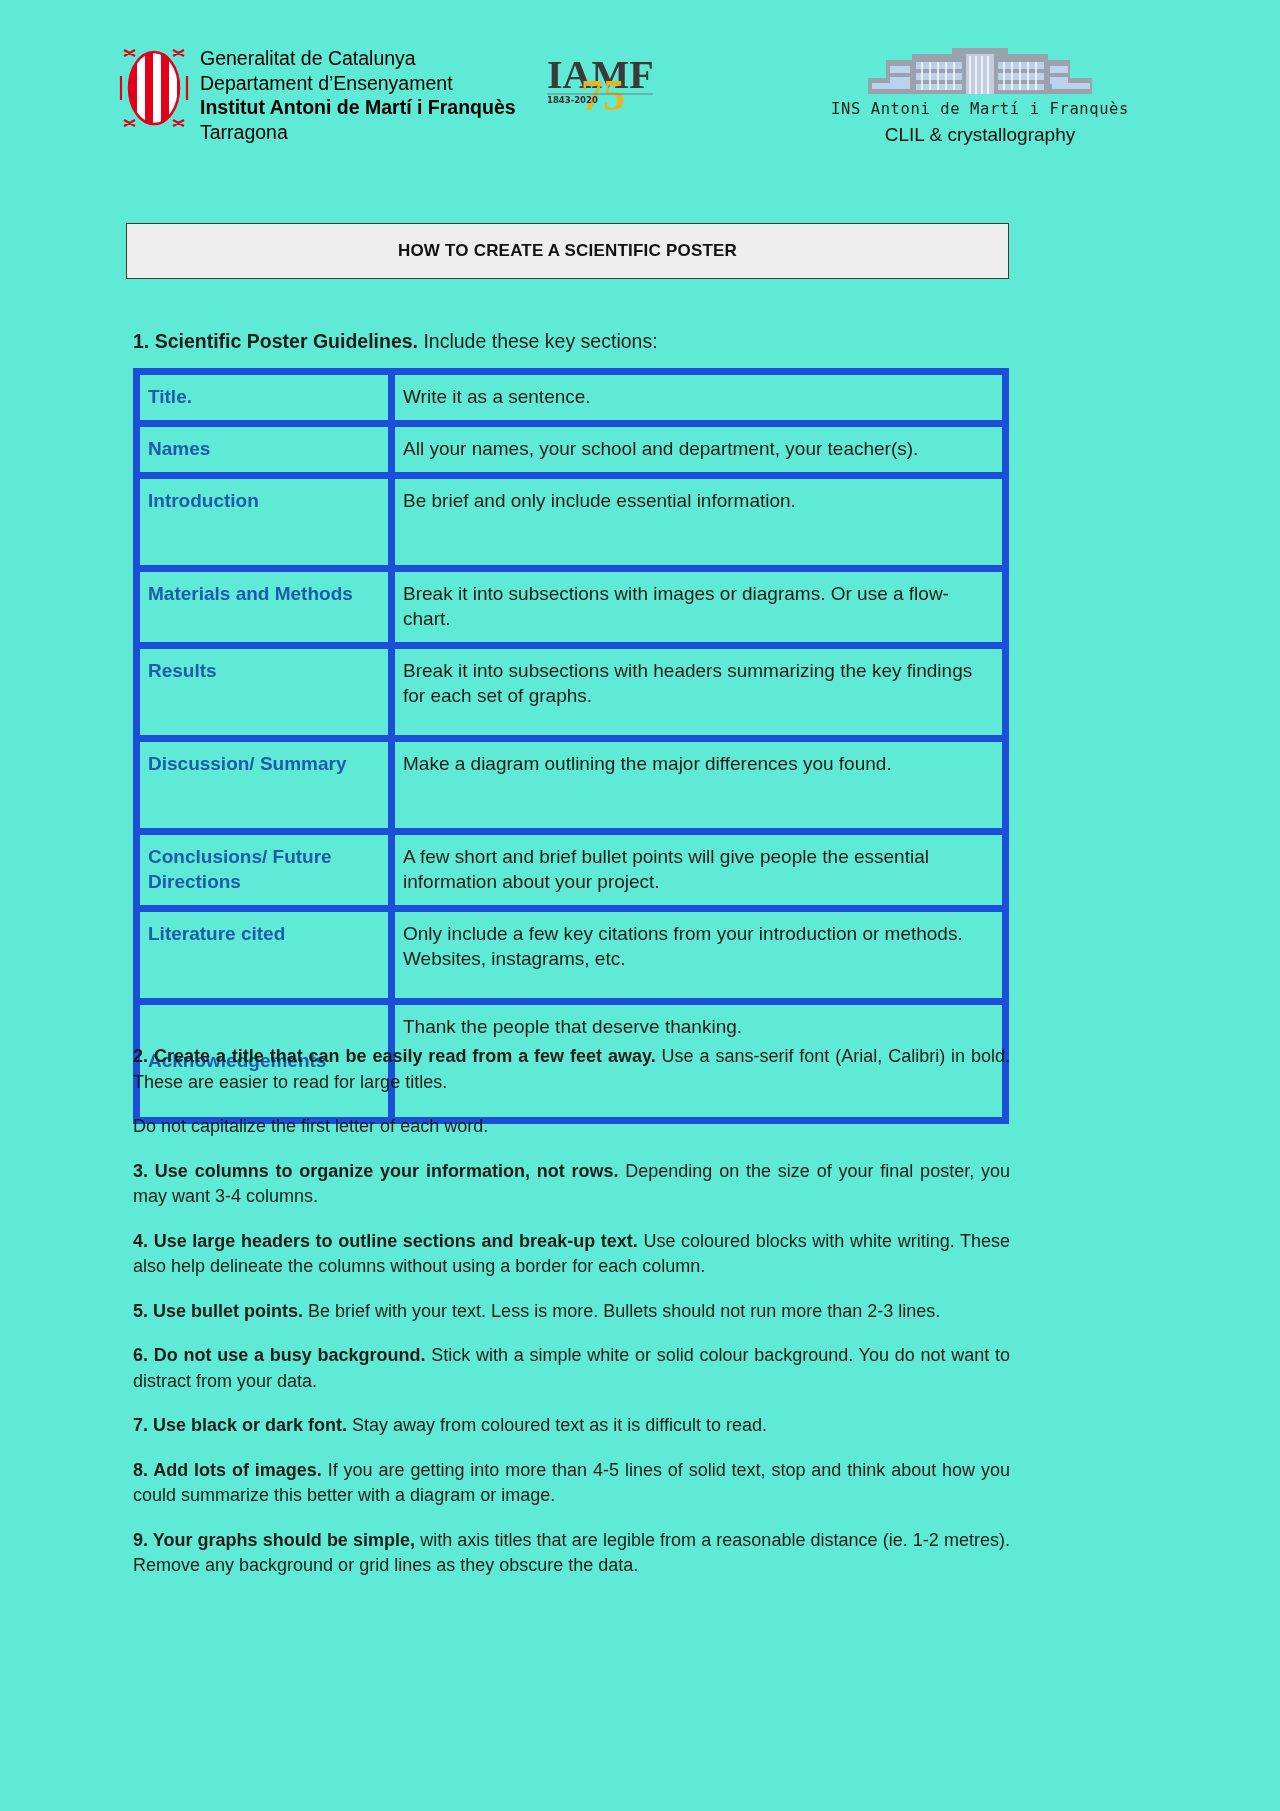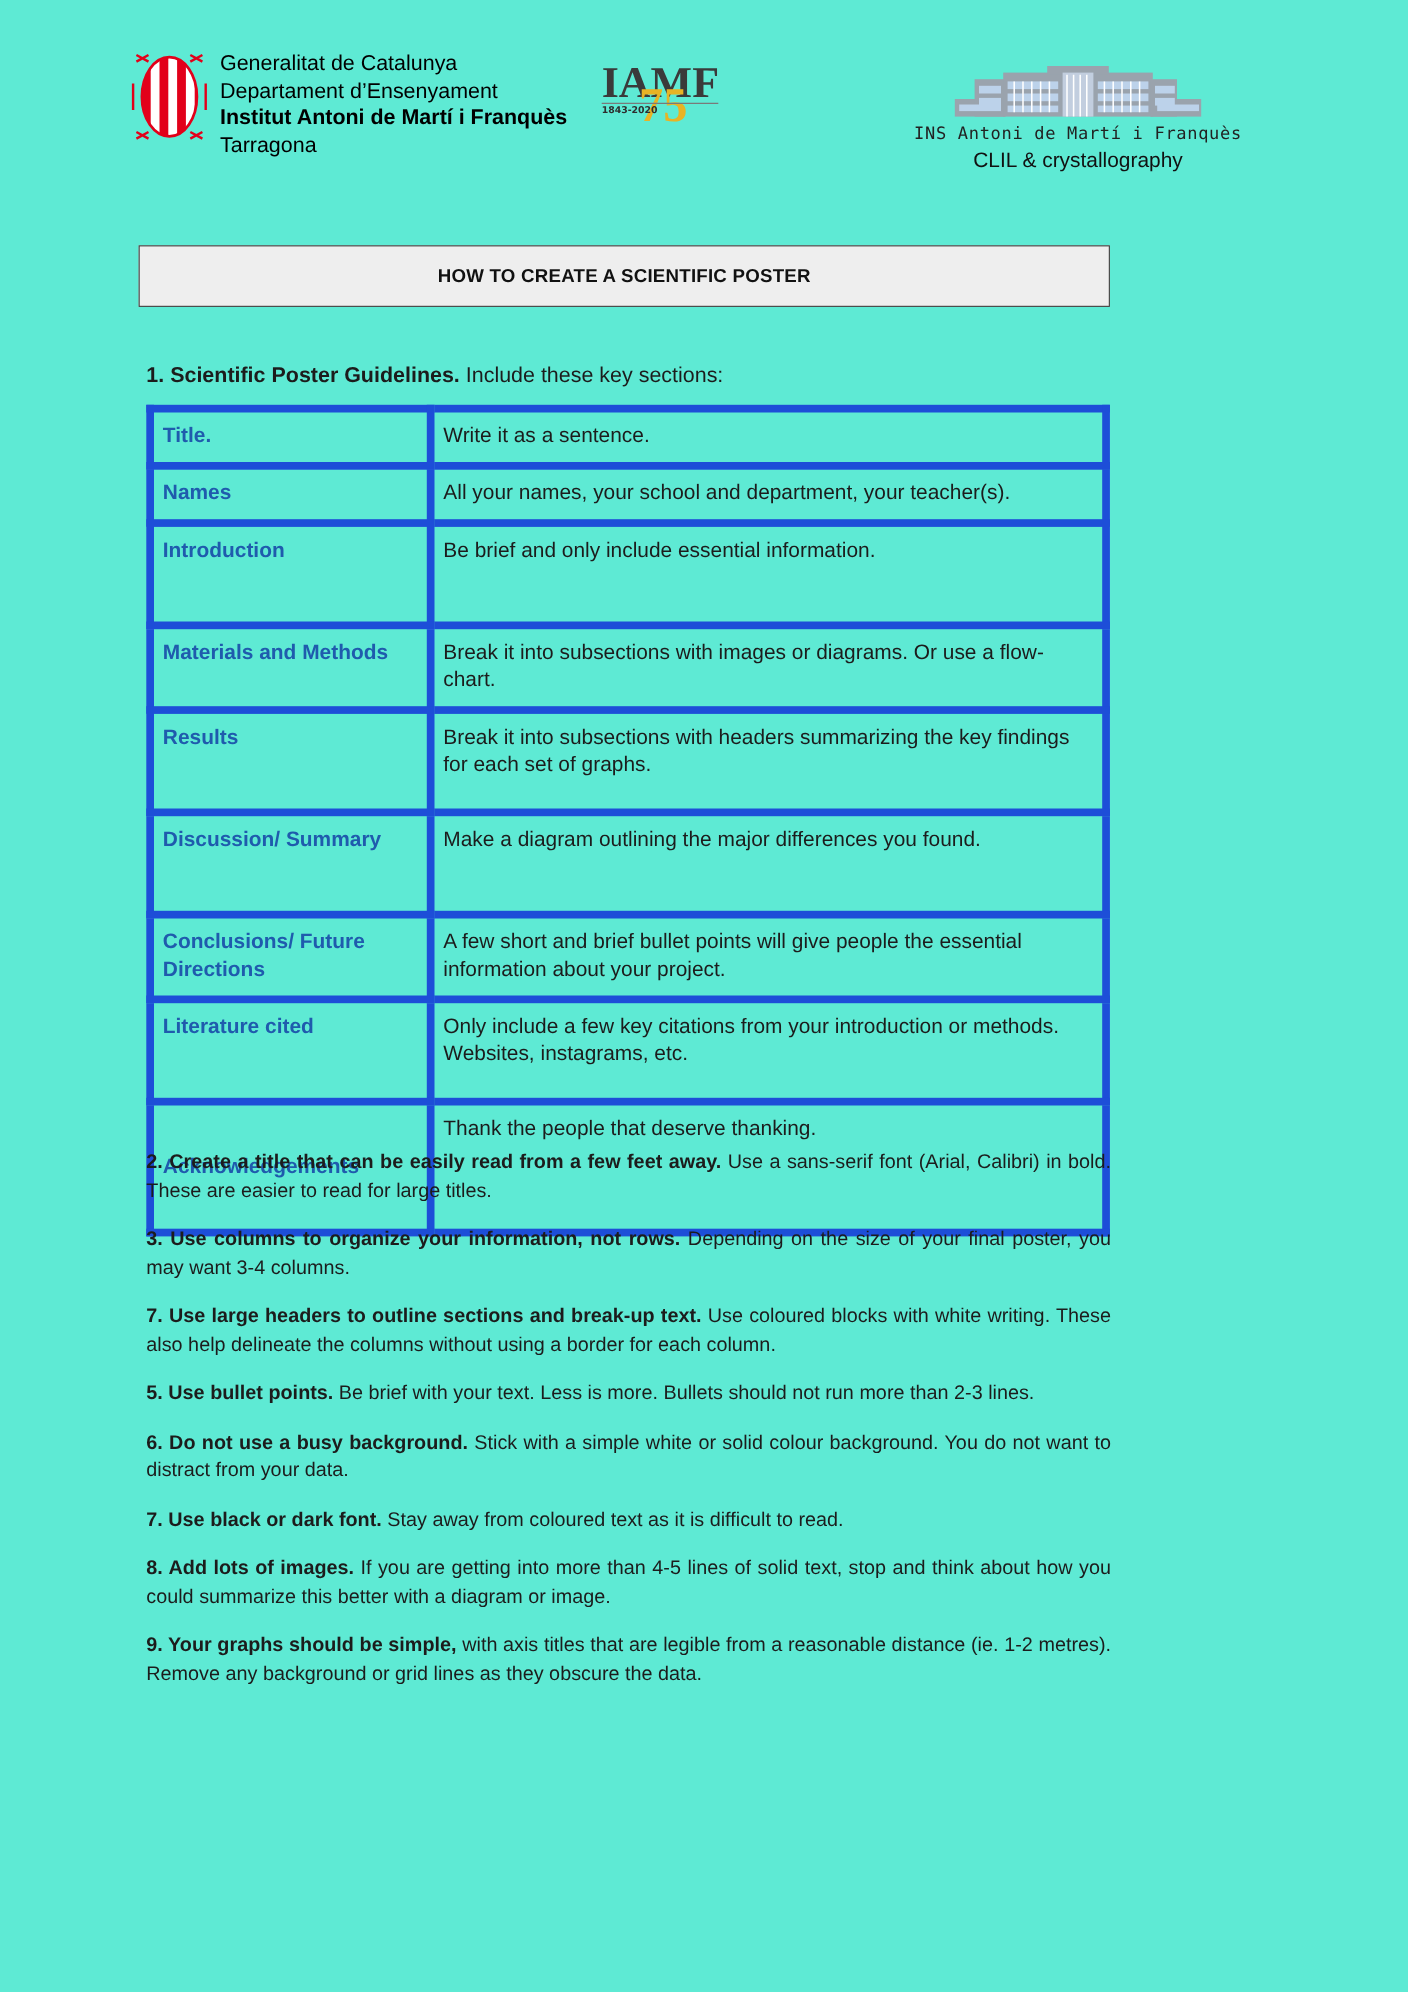--- a/index.html
+++ b/index.html
@@ -53,21 +53,21 @@
     position: absolute;
     left: 545px;
     top: 48px;
     width: 112px;
     height: 68px;
   }
 
   .ins-block {
     position: absolute;
     left: 700px;
-    top: 58px;
+    top: 46px;
     width: 560px;
     text-align: center;
   }
   .ins-building {
     width: 248px;
     height: 52px;
     display: block;
     margin: 0 auto 2px auto;
   }
   .ins-name {
@@ -287,25 +287,28 @@
         <td class="k">Acknowledgements</td>
         <td>Thank the people that deserve thanking.</td>
       </tr>
     </tbody>
   </table>
 
   <div class="tips">
     <p class="tip">
       <span class="b">2. Create a title that can be easily read from a few feet away.</span><span> Use a sans-serif font (Arial, Calibri) in bold. These are easier to read for large titles.</span>
     </p>
+    <p class="tip plain">
+      <span class="b"></span><span>Do not capitalize the first letter of each word.</span>
+    </p>
     <p class="tip">
       <span class="b">3. Use columns to organize your information, not rows.</span><span> Depending on the size of your final poster, you may want 3-4 columns.</span>
     </p>
     <p class="tip">
-      <span class="b">7. Use large headers to outline sections and break-up text.</span><span> Use coloured blocks with white writing. These also help delineate the columns without using a border for each column.</span>
+      <span class="b">4. Use large headers to outline sections and break-up text.</span><span> Use coloured blocks with white writing. These also help delineate the columns without using a border for each column.</span>
     </p>
     <p class="tip">
       <span class="b">5. Use bullet points.</span><span> Be brief with your text. Less is more. Bullets should not run more than 2-3 lines.</span>
     </p>
     <p class="tip">
       <span class="b">6. Do not use a busy background.</span><span> Stick with a simple white or solid colour background. You do not want to distract from your data.</span>
     </p>
     <p class="tip">
       <span class="b">7. Use black or dark font.</span><span> Stay away from coloured text as it is difficult to read.</span>
     </p>

